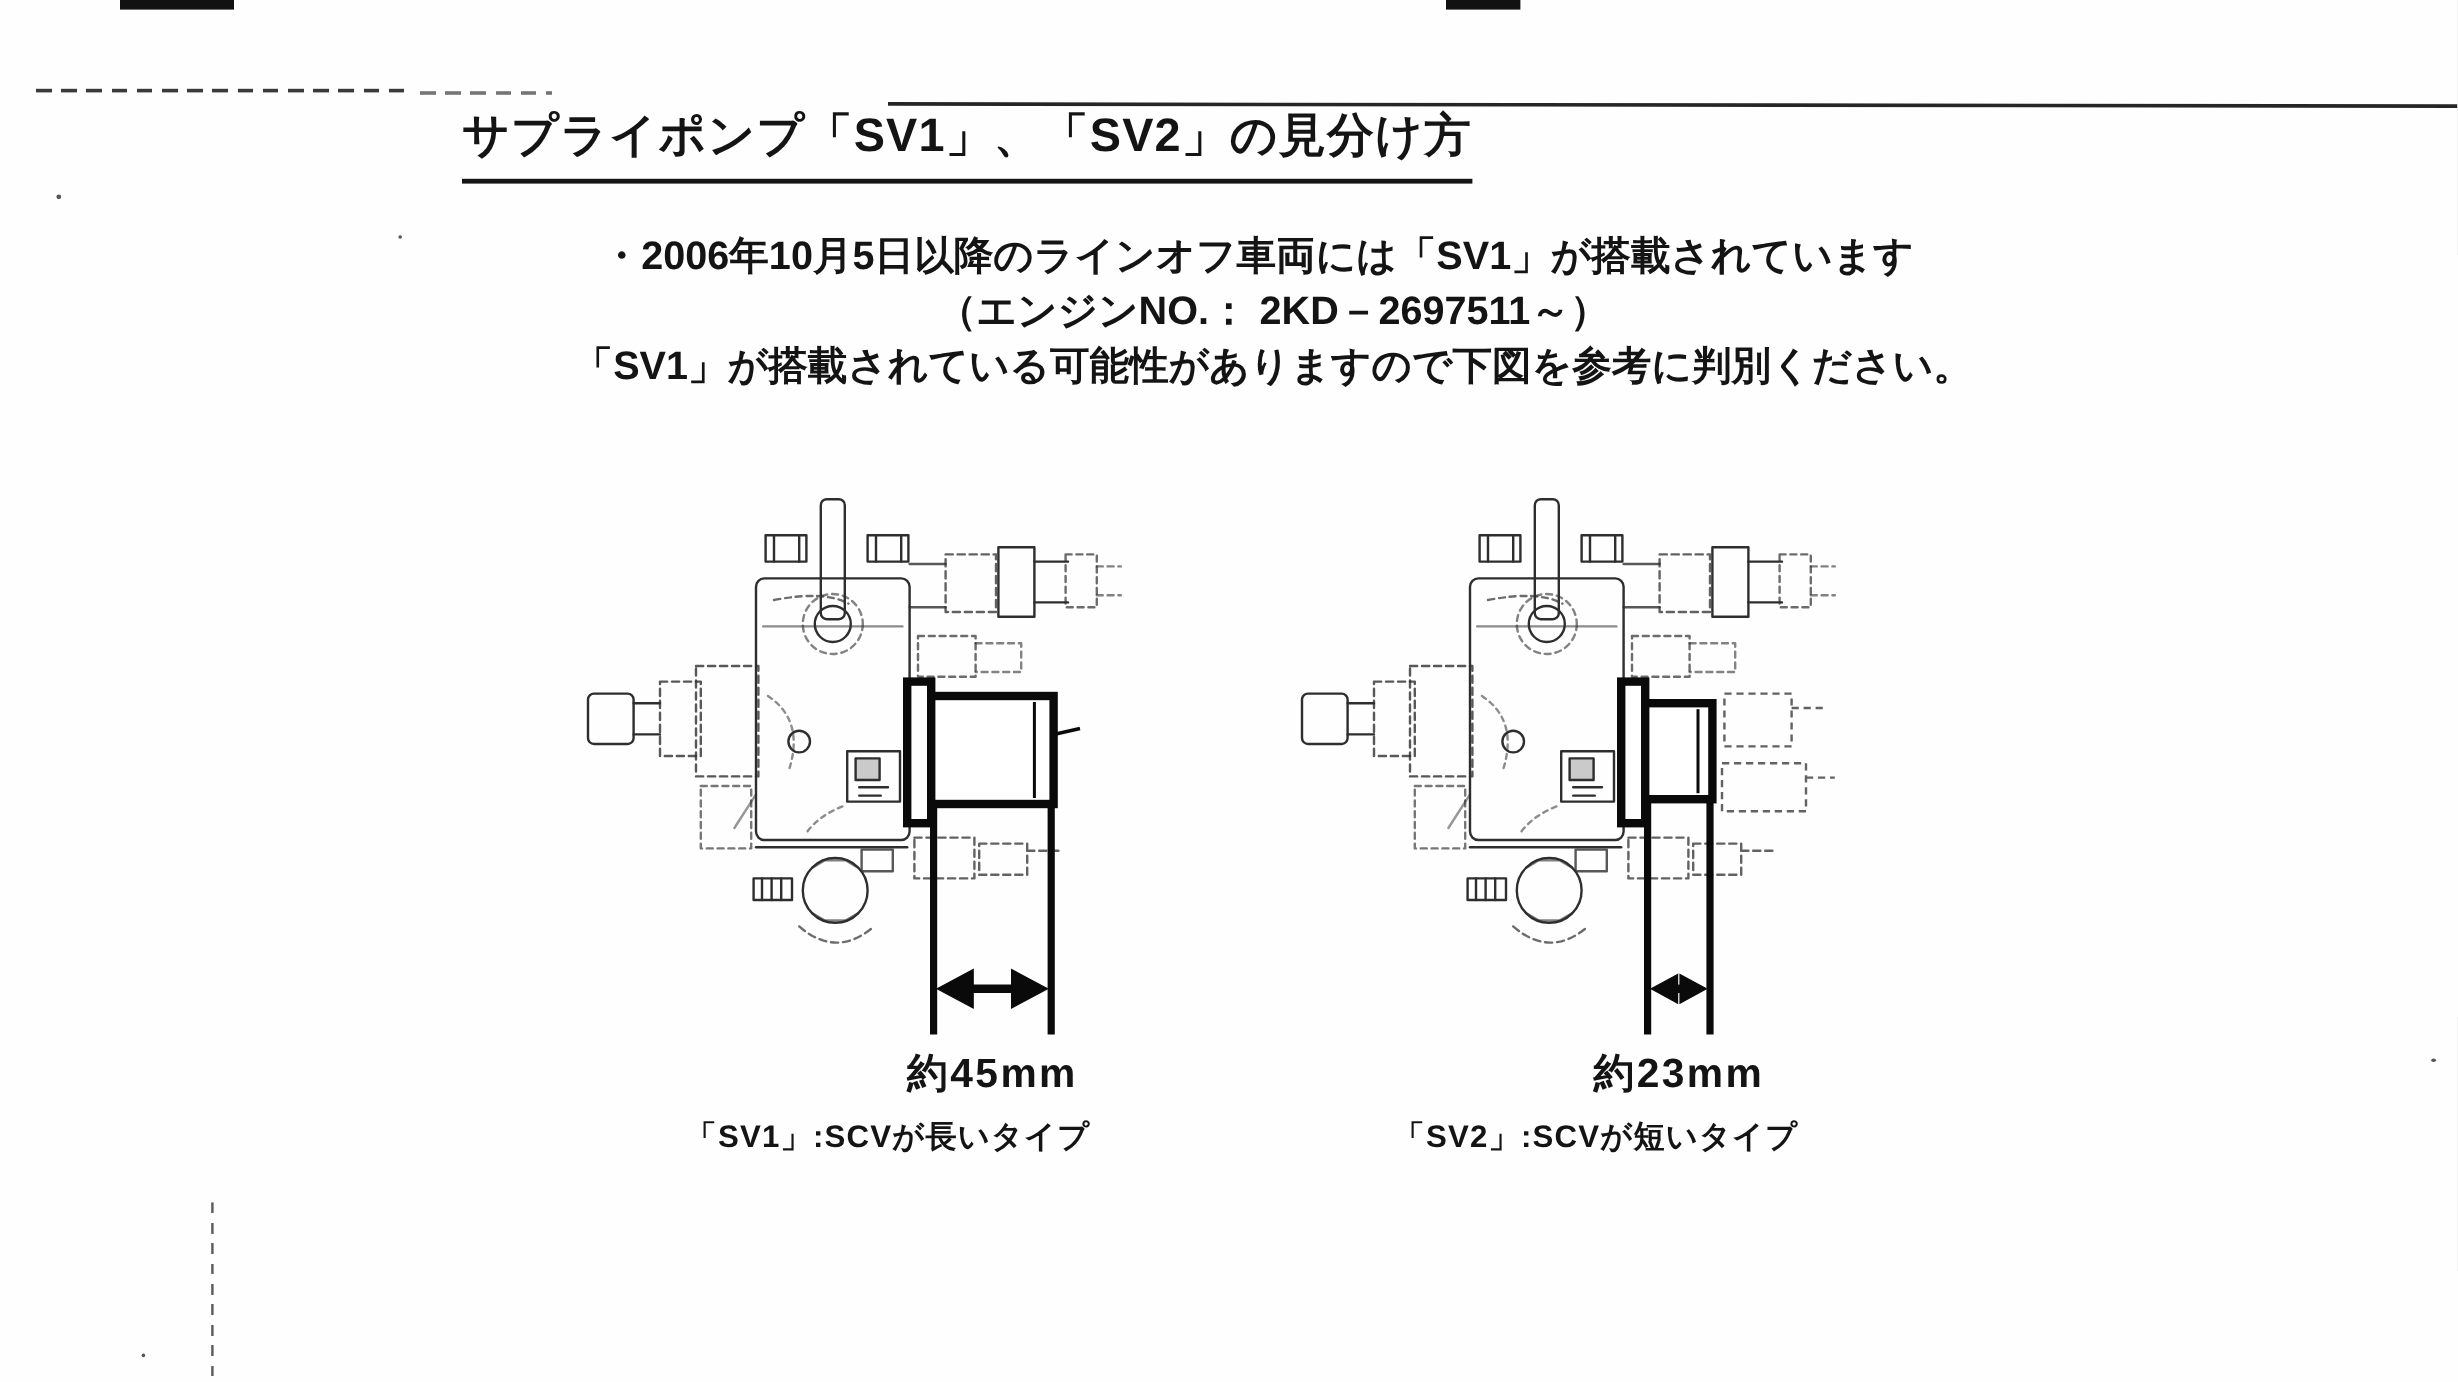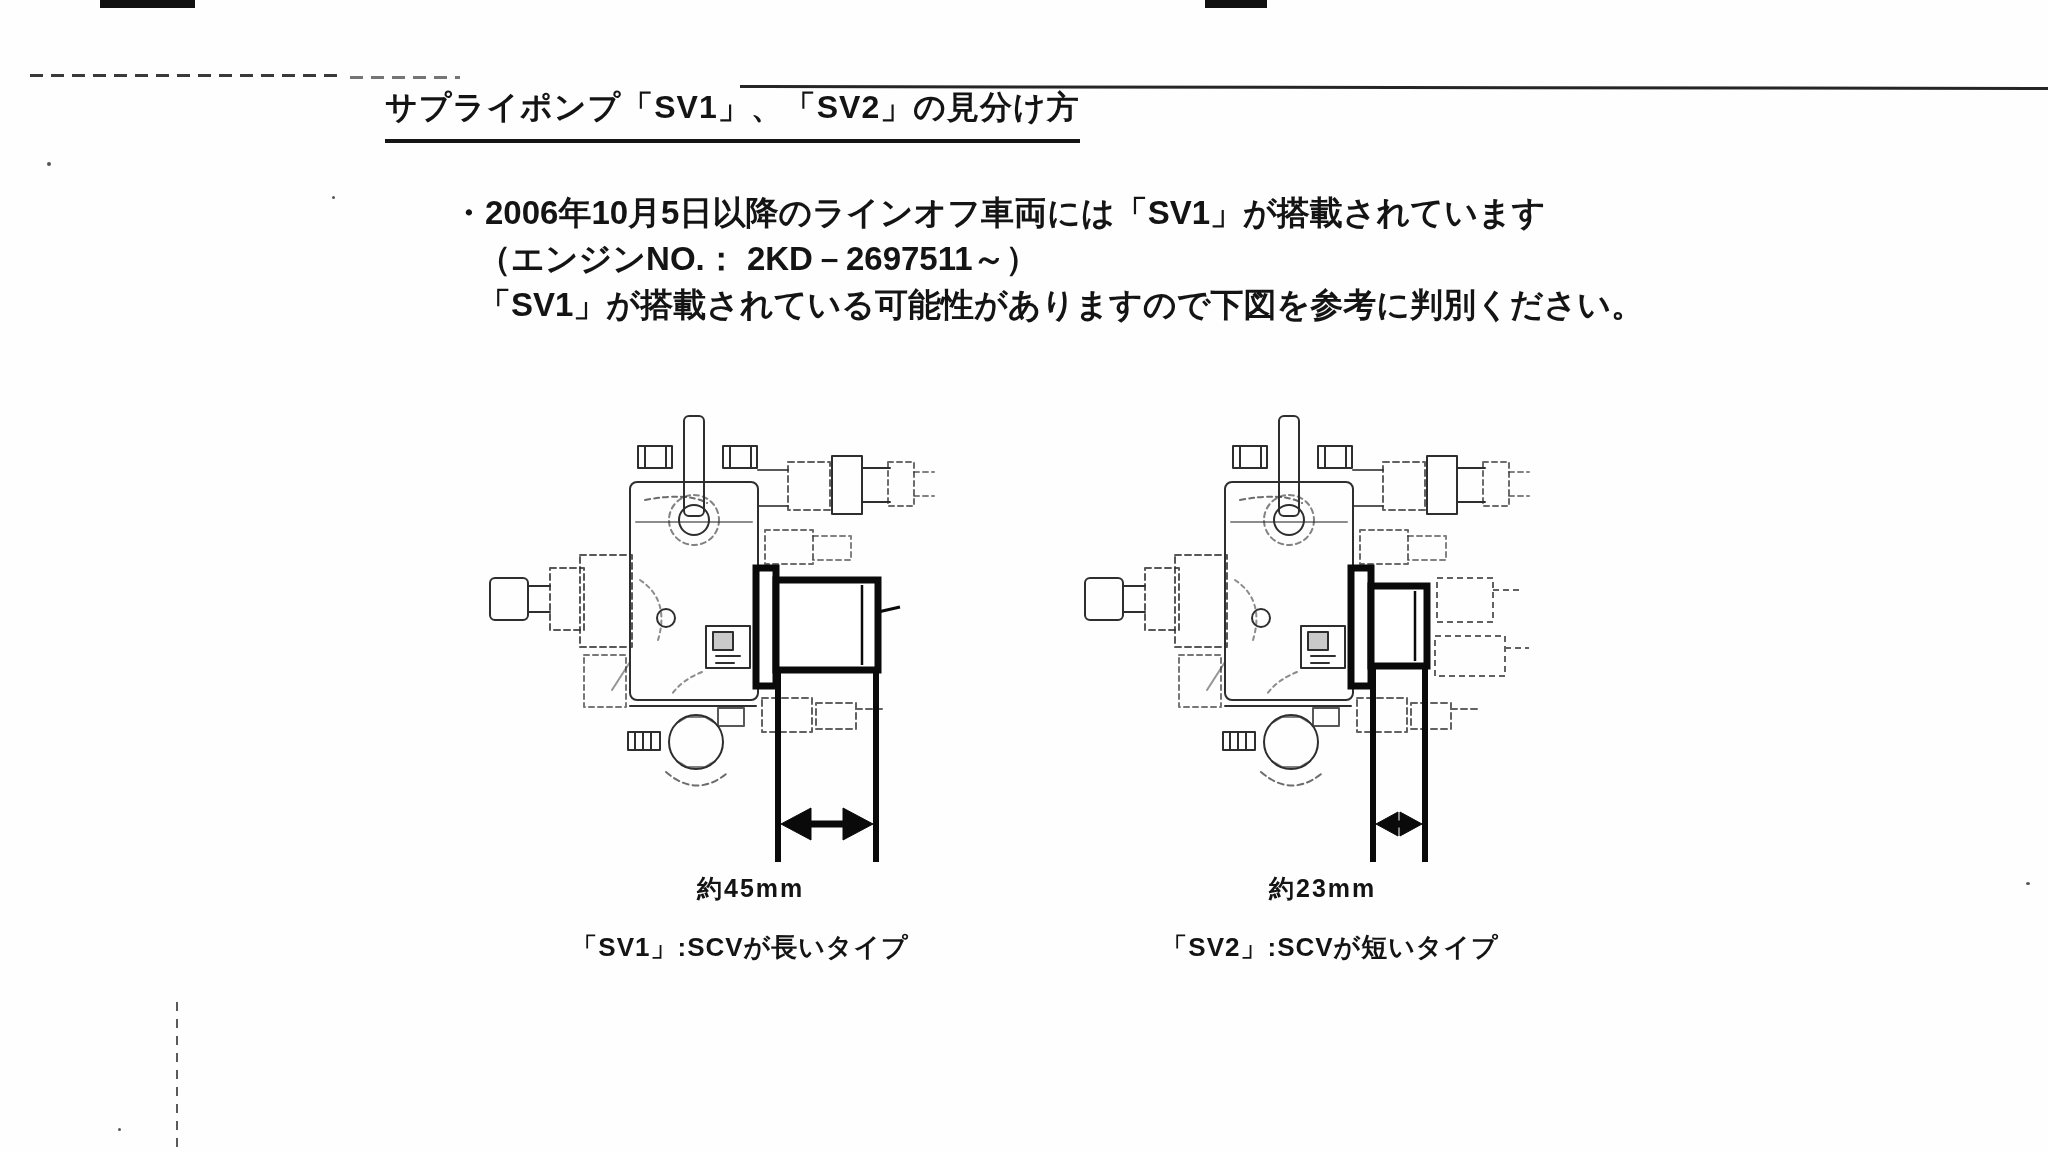--- a/index.html
+++ b/index.html
@@ -8,27 +8,27 @@
     font-family:"Liberation Sans","DejaVu Sans",sans-serif;color:#141414;
   }
   
   .scan-mark{position:absolute;background:#111;}
   .dash-h{position:absolute;height:3px;background:repeating-linear-gradient(90deg,#3a3a3a 0 13px,transparent 13px 21px);}
   .solid-h{position:absolute;height:3px;background:#262626;}
   .dash-v{position:absolute;width:2px;background:repeating-linear-gradient(180deg,#5a5a5a 0 9px,transparent 9px 17px);}
   .speck{position:absolute;background:#555;border-radius:50%;}
   
   .title{
-    position:absolute;left:385px;top:86px;font-size:32px;font-weight:bold;letter-spacing:1px;
+    position:absolute;left:385px;top:86px;font-size:39px;font-weight:bold;letter-spacing:1px;
     border-bottom:4px solid #151515;padding-bottom:9px;white-space:nowrap;
   }
-  .bodytext{position:absolute;left:452px;top:190px;font-size:33px;font-weight:600;line-height:46px;white-space:nowrap;}
+  .bodytext{position:absolute;left:452px;top:190px;font-size:33px;font-weight:600;line-height:46px;white-space:nowrap;text-align:center;}
   .bodytext .indent{padding-left:26px;}
   .fig-svg{position:absolute;width:500px;height:500px;}
-  .dim-label{position:absolute;width:260px;text-align:left;font-size:25px;font-weight:600;letter-spacing:2px;}
+  .dim-label{position:absolute;width:260px;text-align:center;font-size:34px;font-weight:600;letter-spacing:2px;}
   .fig-caption{position:absolute;width:620px;text-align:center;font-size:26px;font-weight:bold;letter-spacing:1px;white-space:nowrap;}
   svg{overflow:visible;}
 </style>
 </head>
 <body>
 
 <div class="page">
 
   <div class="scan-mark" style="left:100px;top:0;width:95px;height:8px;"></div>
   <div class="scan-mark" style="left:1205px;top:0;width:62px;height:8px;"></div>

